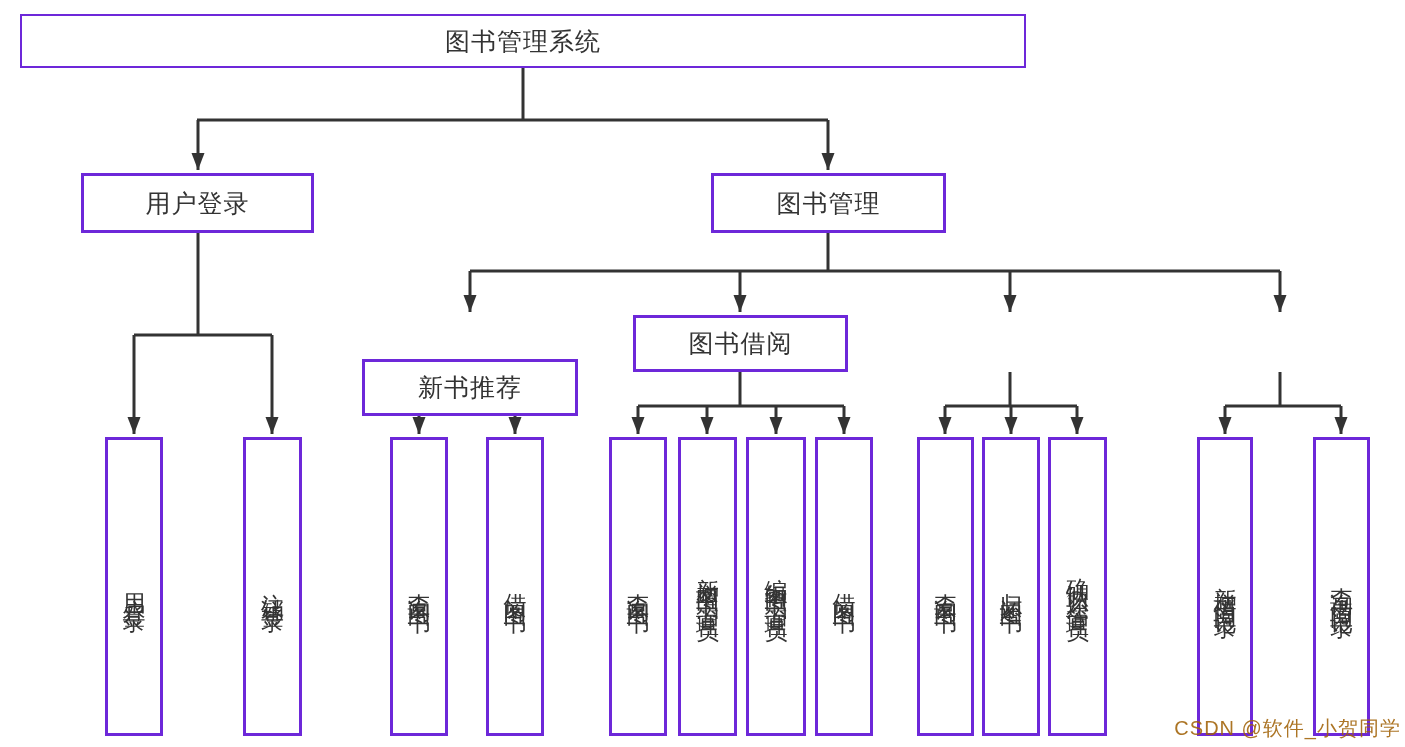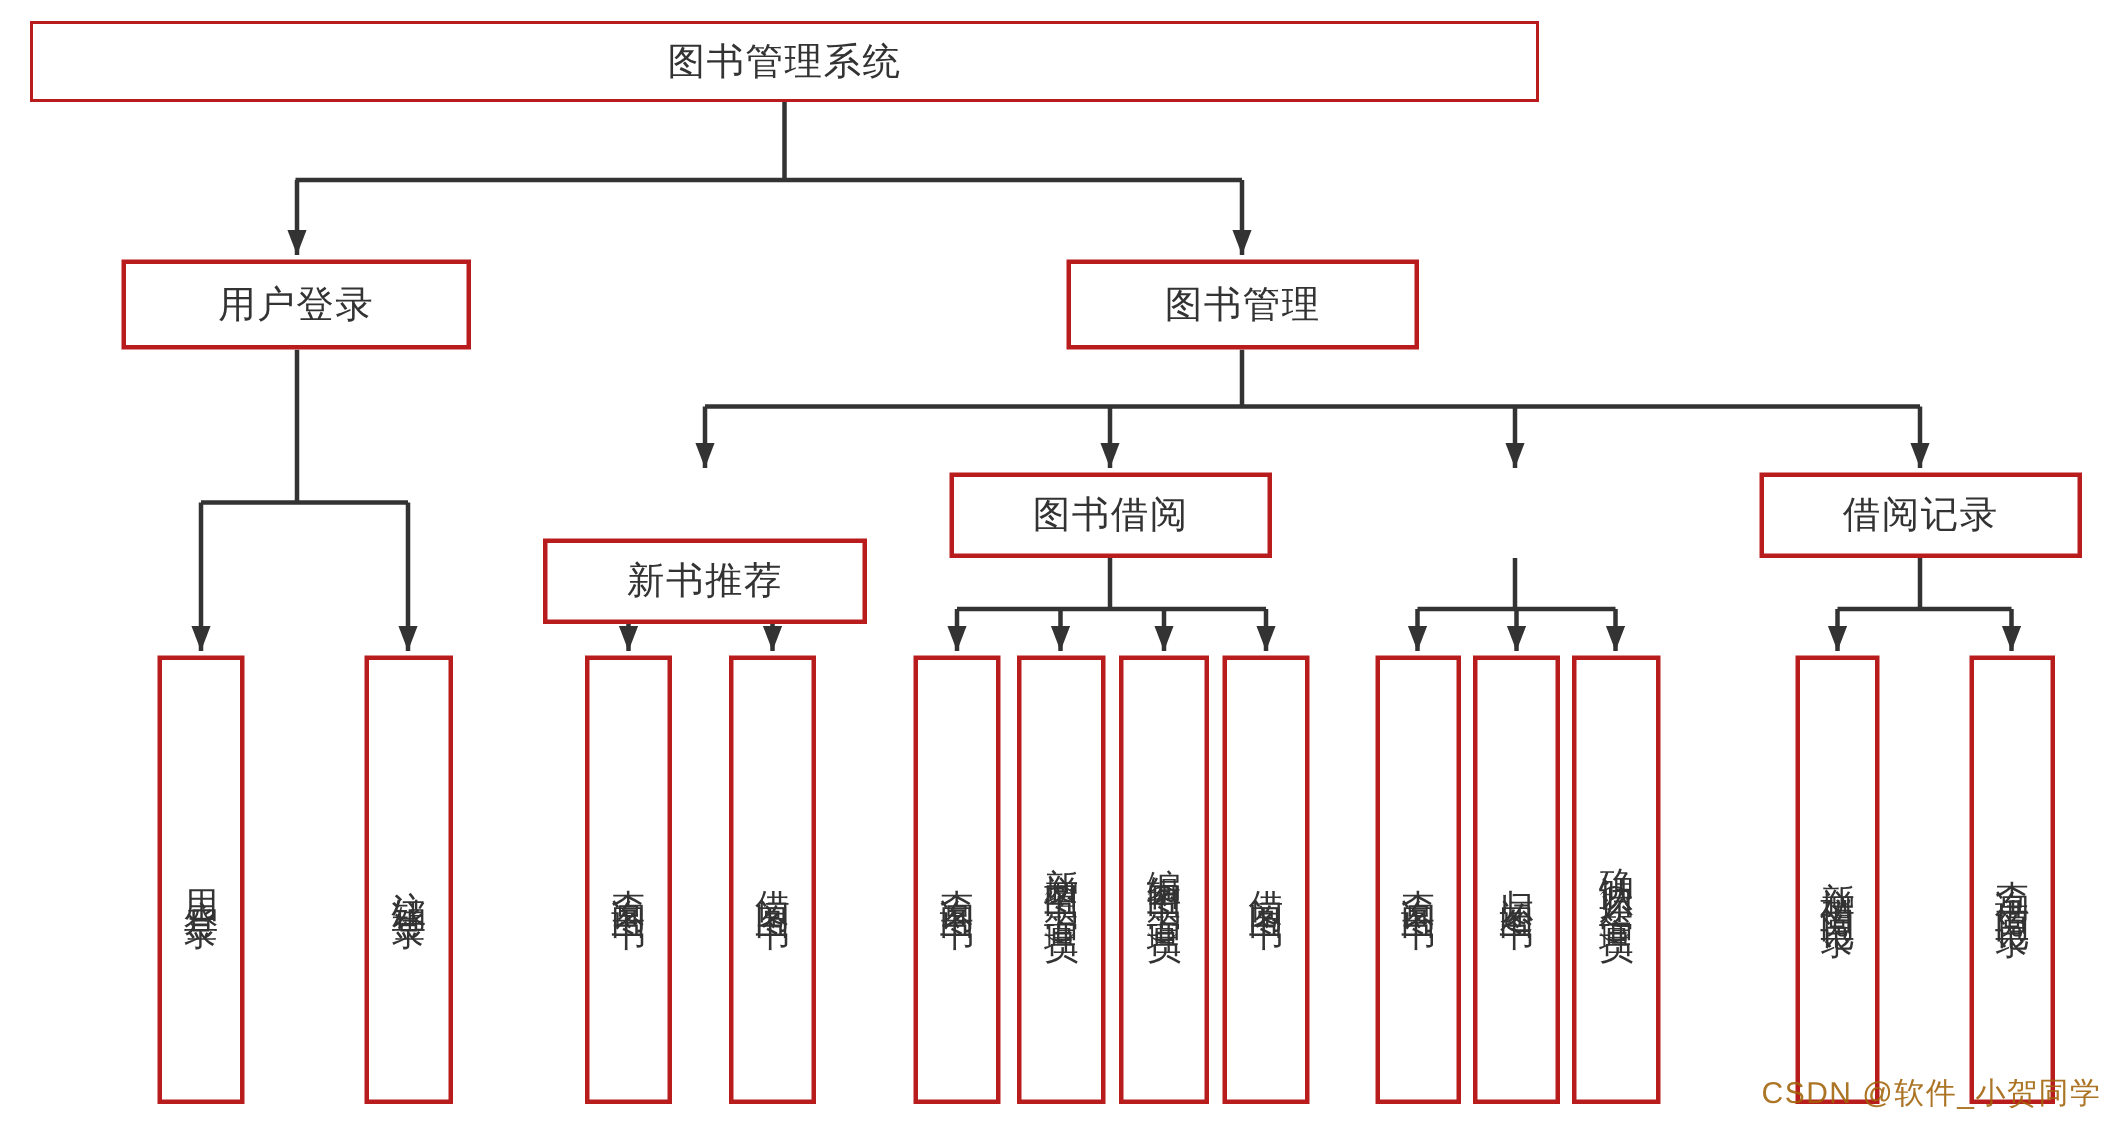--- a/index.html
+++ b/index.html
@@ -18,21 +18,21 @@
   .connectors {
     position: absolute;
     left: 0;
     top: 0;
     z-index: 0;
   }
   .node {
     position: absolute;
     box-sizing: border-box;
     background: #ffffff;
-    border: 3px solid #b91c1c;
+    border: 3px solid #6d28d9;
     color: #333333;
     display: flex;
     align-items: center;
     justify-content: center;
     z-index: 1;
   }
   .node.root {
     border-width: 2px;
   }
   .hlabel {
@@ -125,23 +125,20 @@
   <div class="node" style="left:711px; top:173px; width:235px; height:60px;">
     <span class="hlabel">图书管理</span>
   </div>
 
   <div class="node" style="left:362px; top:315px; width:216px; height:57px;margin-top:44px;">
     <span class="hlabel">新书推荐</span>
   </div>
   <div class="node" style="left:633px; top:315px; width:215px; height:57px;justify-content:center;">
     <span class="hlabel">图书借阅</span>
   </div>
-  <div class="node" style="left:1173px; top:315px; width:215px; height:57px;">
-    <span class="hlabel">借阅记录</span>
-  </div>
 
   <div class="node leaf" style="left:105px; top:437px; width:58px; height:299px;">
     <span class="vtext">用户登录</span>
   </div>
   <div class="node leaf" style="left:243px; top:437px; width:59px; height:299px;">
     <span class="vtext">注销登录</span>
   </div>
 
   <div class="node leaf" style="left:390px; top:437px; width:58px; height:299px;">
     <span class="vtext">查询图书</span>

